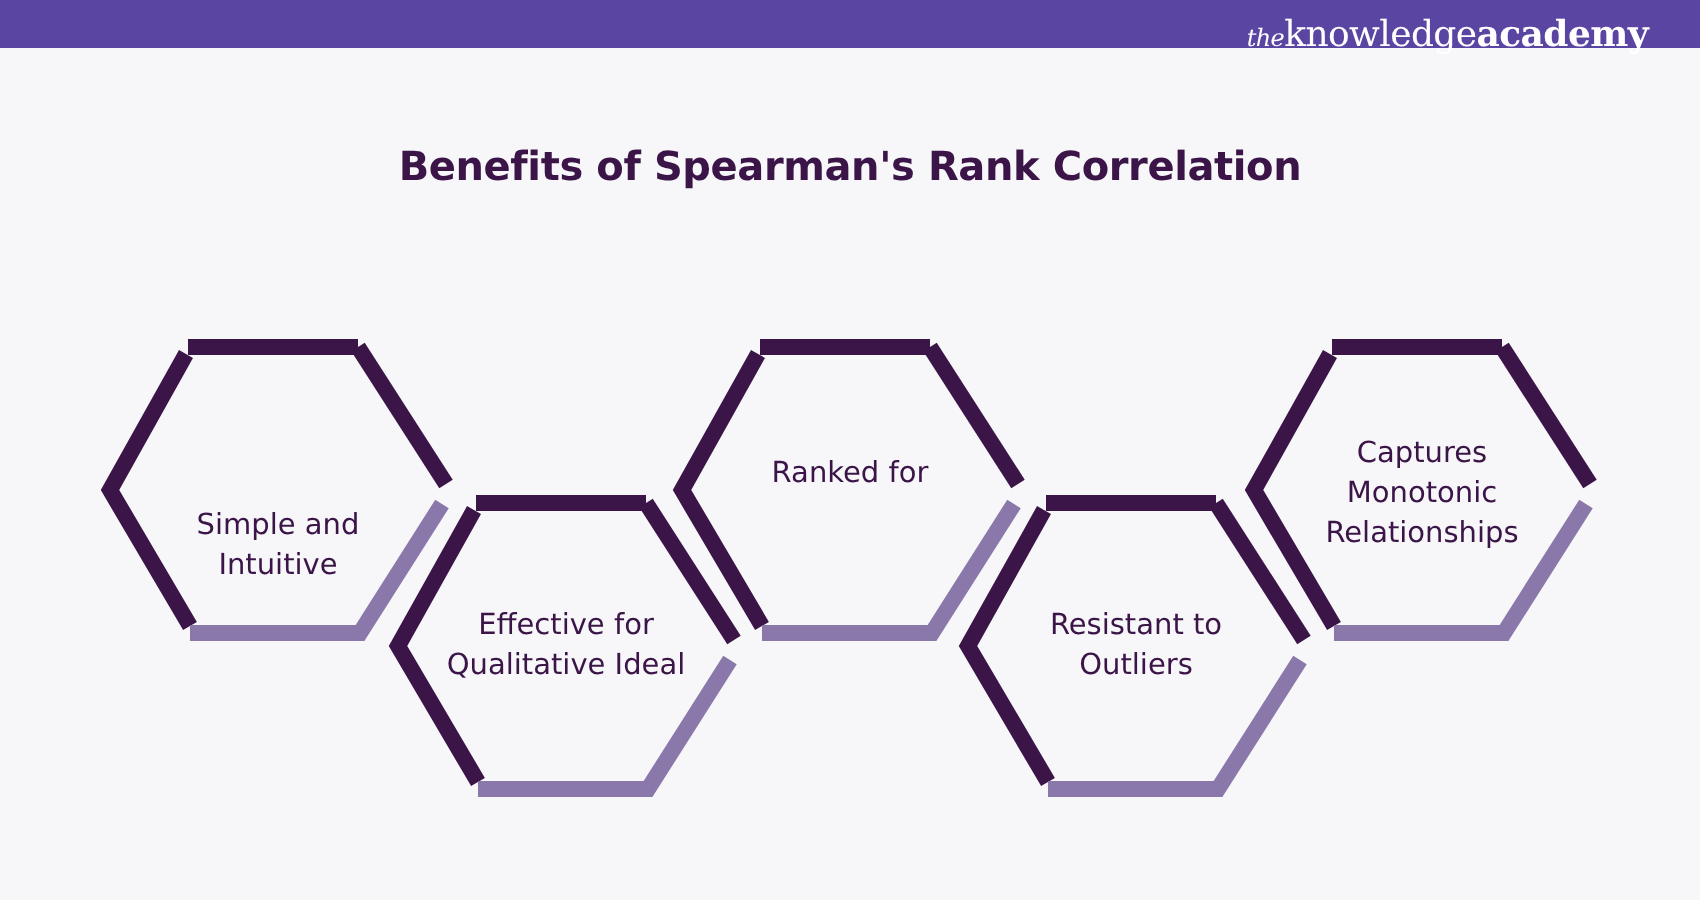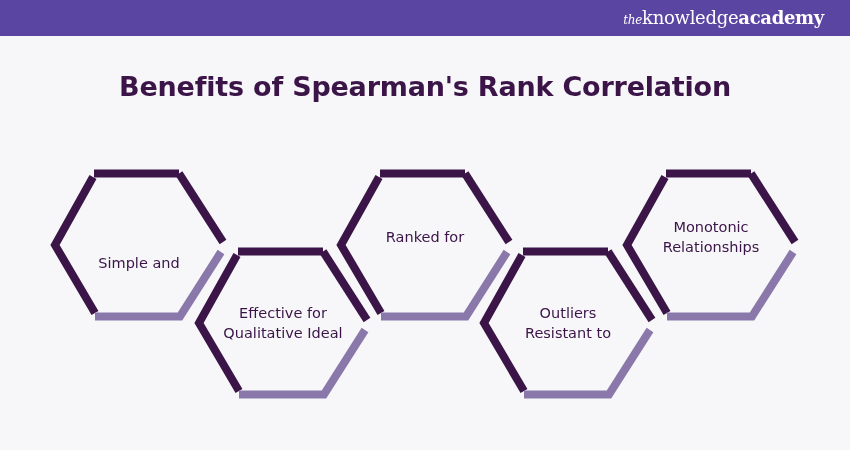--- a/index.html
+++ b/index.html
@@ -2,33 +2,33 @@
 <html><head>
 <meta charset="utf-8">
 <style>
   html, body { margin: 0; padding: 0; }
   body {
     width: 850px; height: 450px; overflow: hidden; position: relative;
     background: #f7f7f9;
     font-family: "DejaVu Sans", "Liberation Sans", sans-serif;
   }
   .header {
-    position: absolute; left: 0; top: 0; width: 850px; height: 36px;
+    position: absolute; left: 0; top: 0; width: 850px; height: 24px;
     background: #5a45a3;
   }
   .logo {
     position: absolute; right: 26px; top: 7px;
     color: #ffffff; font-family: "DejaVu Serif", "Liberation Serif", serif;
     font-size: 18px; letter-spacing: -0.3px;
   }
   .logo .the { font-style: italic; font-size: 12px; }
   .logo .ac { font-weight: bold; }
   .title {
     position: absolute; left: 0; top: 71px; width: 850px; text-align: center;
-    font-size: 27px; font-weight: bold; color: #3b1448; letter-spacing: -0.2px;
+    font-size: 20px; font-weight: bold; color: #3b1448; letter-spacing: -0.2px;
   }
   svg.hexes { position: absolute; left: 0; top: 0; }
   .label {
     position: absolute; width: 150px; text-align: center;
     font-size: 14.5px; line-height: 20px; color: #3b1448;
   }
 </style>
 </head>
 <body>
 
@@ -68,32 +68,34 @@
       <use href="#hex-light"></use>
   </g>
   <g transform="translate(711,245)">
     <use href="#hex-dark"></use>
       <use href="#hex-light"></use>
   </g>
 </svg>
 
 <div class="label" style="left:64px; top:227px;margin-top:26px;">
   <div>Simple and</div>
+  <div>Intuitive</div>
 </div>
 
 <div class="label" style="left:208px; top:303px;">
   <div>Effective for</div>
   <div>Qualitative Ideal</div>
 </div>
 
 <div class="label" style="left:350px; top:227px;">
   <div>Ranked for</div>
 </div>
 
 <div class="label" style="left:493px; top:303px;">
+  <div>Resistant to</div>
   <div>Outliers</div>
-  <div>Resistant to</div>
 </div>
 
 <div class="label" style="left:636px; top:217px;">
+  <div>Captures</div>
   <div>Monotonic</div>
   <div>Relationships</div>
 </div>
 
 </body></html>

